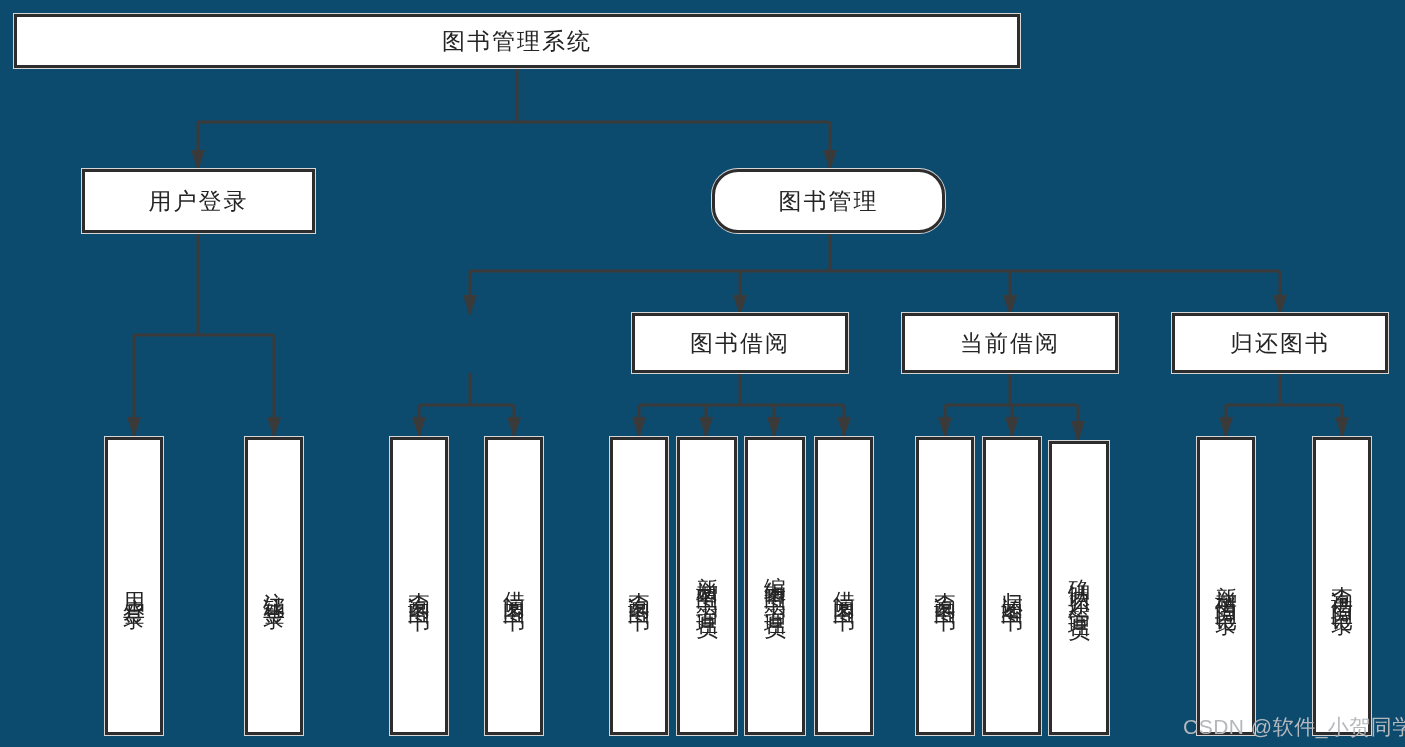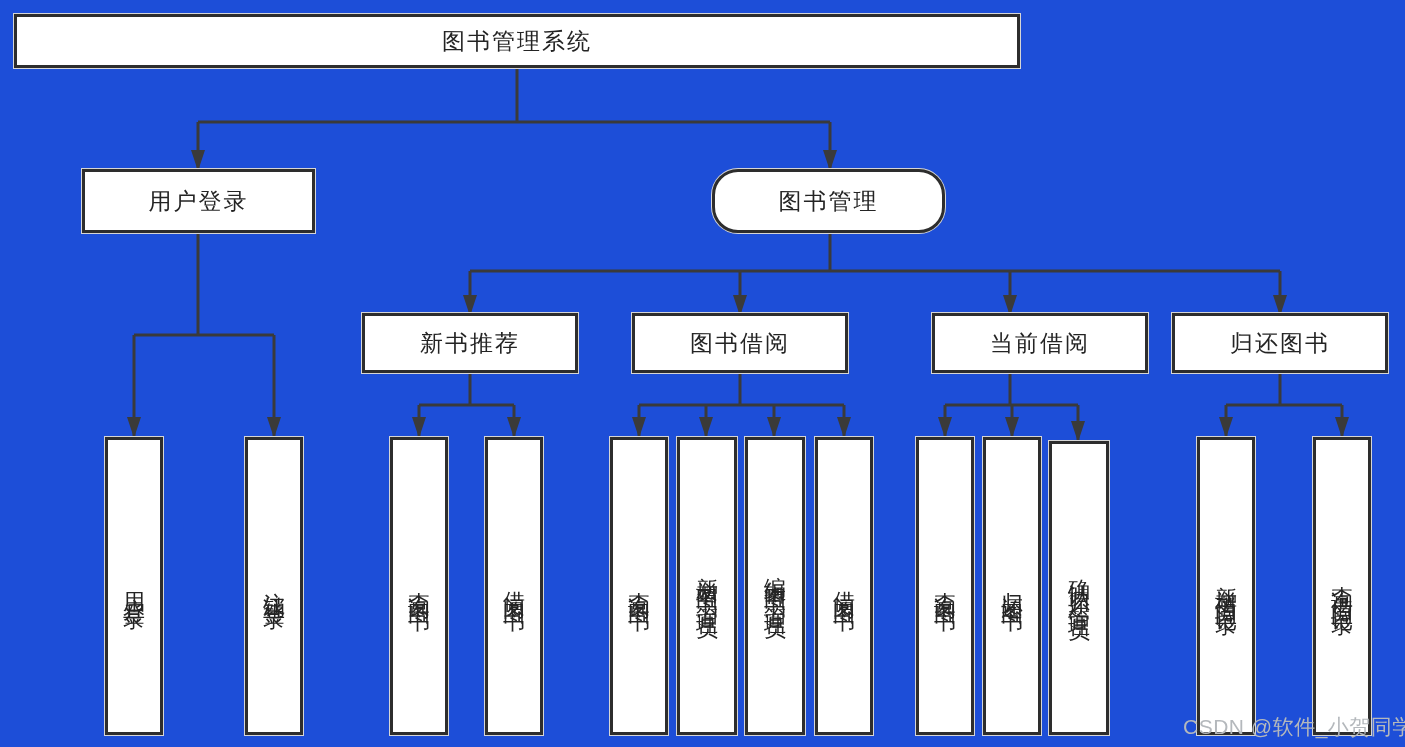--- a/index.html
+++ b/index.html
@@ -1,20 +1,20 @@
 <!DOCTYPE html>
 <html><head>
 <meta charset="utf-8">
 <style>
   html, body { margin: 0; padding: 0; background: #ffffff; }
   .stage {
     position: relative;
     width: 1405px;
     height: 747px;
-    background: #1d4ed8;
+    background: #0c4a6e;
     font-family: "Liberation Sans", "DejaVu Sans", sans-serif;
     color: #222222;
     overflow: hidden;
   }
   .lines-svg {
     position: absolute;
     left: 0; top: 0;
     width: 1405px; height: 747px;
   }
   .box {
@@ -39,21 +39,21 @@
     font-size: 22px;
     letter-spacing: 6px;
     line-height: 1.1;
     color: #242424;
   }
   .root-box    { left: 14px;  top: 14px;  width: 1006px; height: 54px; }
   .l2-a        { left: 82px;  top: 169px; width: 233px;  height: 64px; }
   .l2-b        { left: 712px; top: 169px; width: 233px;  height: 64px; border-radius: 26px; }
   .l3          { top: 313px; width: 216px; height: 60px; }
   .l3-a { left: 362px; }  .l3-b { left: 632px; }
-  .l3-c { left: 932px; }  .l3-d { left: 1172px; }
+  .l3-c { left: 902px; }  .l3-d { left: 1172px; }
   .leaf        { top: 437px; width: 58px; height: 298px; }
   .leaf-1  { left: 105px; }  .leaf-2  { left: 245px; }
   .leaf-3  { left: 390px; }  .leaf-4  { left: 485px; }
   .leaf-5  { left: 610px; }
   .leaf-6  { left: 677px; width: 60px; }
   .leaf-7  { left: 745px; width: 60px; }
   .leaf-8  { left: 815px; }
   .leaf-9  { left: 916px; }  .leaf-10 { left: 983px; }
   .leaf-11 { left: 1049px; width: 60px; top: 441px; height: 294px; }
   .leaf-12 { left: 1197px; } .leaf-13 { left: 1313px; }
@@ -110,23 +110,20 @@
     <span class="hlabel">图书管理系统</span>
   </div>
 
   <div class="box l2-a">
     <span class="hlabel">用户登录</span>
   </div>
   <div class="box l2-b">
     <span class="hlabel">图书管理</span>
   </div>
 
-  <div class="box l3 l3-a">
-    <span class="hlabel">新书推荐</span>
-  </div>
   <div class="box l3 l3-b">
     <span class="hlabel">图书借阅</span>
   </div>
   <div class="box l3 l3-c">
     <span class="hlabel">当前借阅</span>
   </div>
   <div class="box l3 l3-d">
     <span class="hlabel">归还图书</span>
   </div>
 

